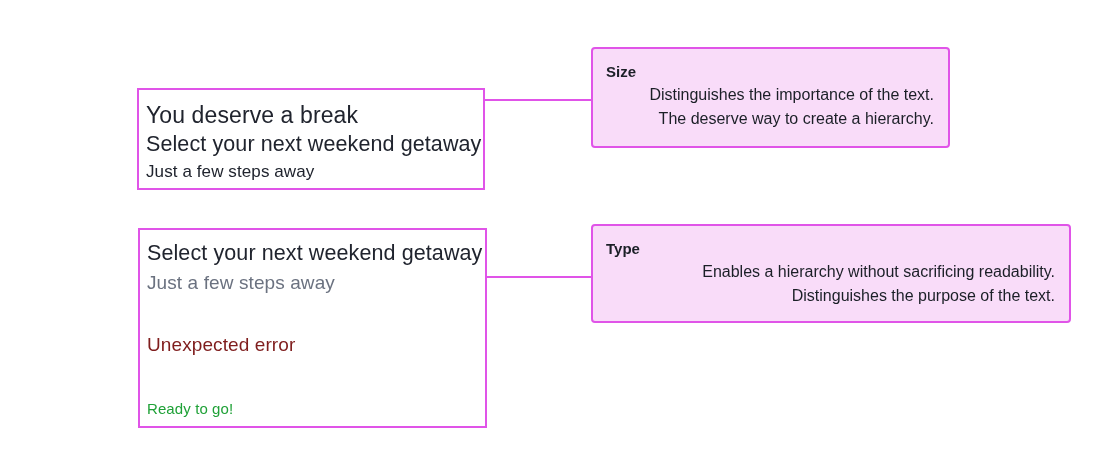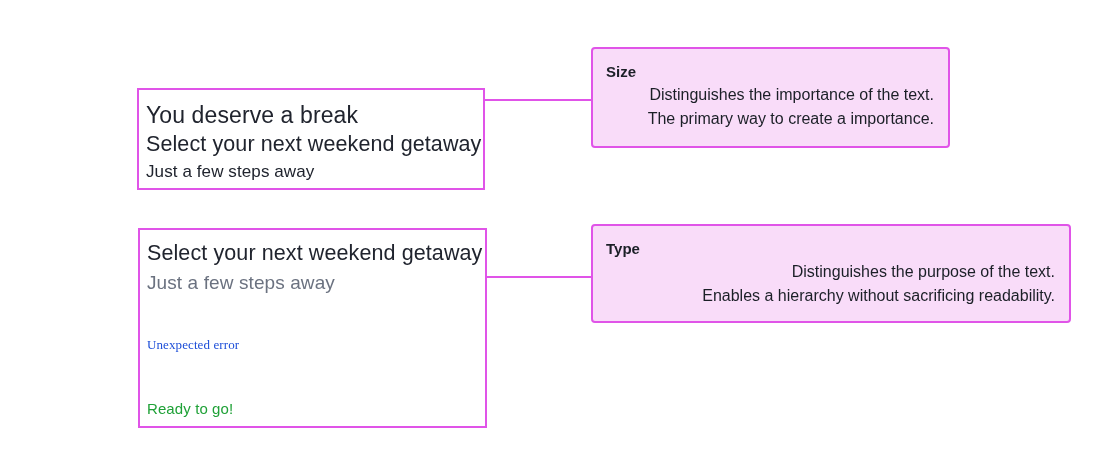--- a/index.html
+++ b/index.html
@@ -73,24 +73,23 @@
     font-size: 21.5px;
     line-height: 29px;
     color: #20242e;
   }
   .line-secondary {
     font-size: 19px;
     line-height: 29px;
     color: #6b7280;
   }
   .line-error {
-    font-size: 13px;
+    font-size: 19px;
     line-height: 26px;
-    color: #1d4ed8;
-    font-family: Liberation Serif, serif;
+    color: #7f1d1d;
   }
   .line-success {
     font-size: 15px;
     line-height: 26px;
     color: #1fa137;
   }
   .spacer-lg {
     height: 35px;
   }
   .spacer-md {
@@ -173,22 +172,22 @@
     <div class="line line-secondary">Just a few steps away</div>
     <div class="spacer-lg"></div>
     <div class="line line-error">Unexpected error</div>
     <div class="spacer-md"></div>
     <div class="line line-success">Ready to go!</div>
   </div>
 
   <div class="callout" id="callout-size">
     <div class="callout-title">Size</div>
     <div class="callout-line">Distinguishes the importance of the text.</div>
-    <div class="callout-line">The primary way to create a importance.</div>
+    <div class="callout-line">The deserve way to create a hierarchy.</div>
   </div>
 
   <div class="callout" id="callout-type">
     <div class="callout-title">Type</div>
+    <div class="callout-line">Enables a hierarchy without sacrificing readability.</div>
     <div class="callout-line">Distinguishes the purpose of the text.</div>
-    <div class="callout-line">Enables a hierarchy without sacrificing readability.</div>
   </div>
 
 </div>
 
 </body></html>

